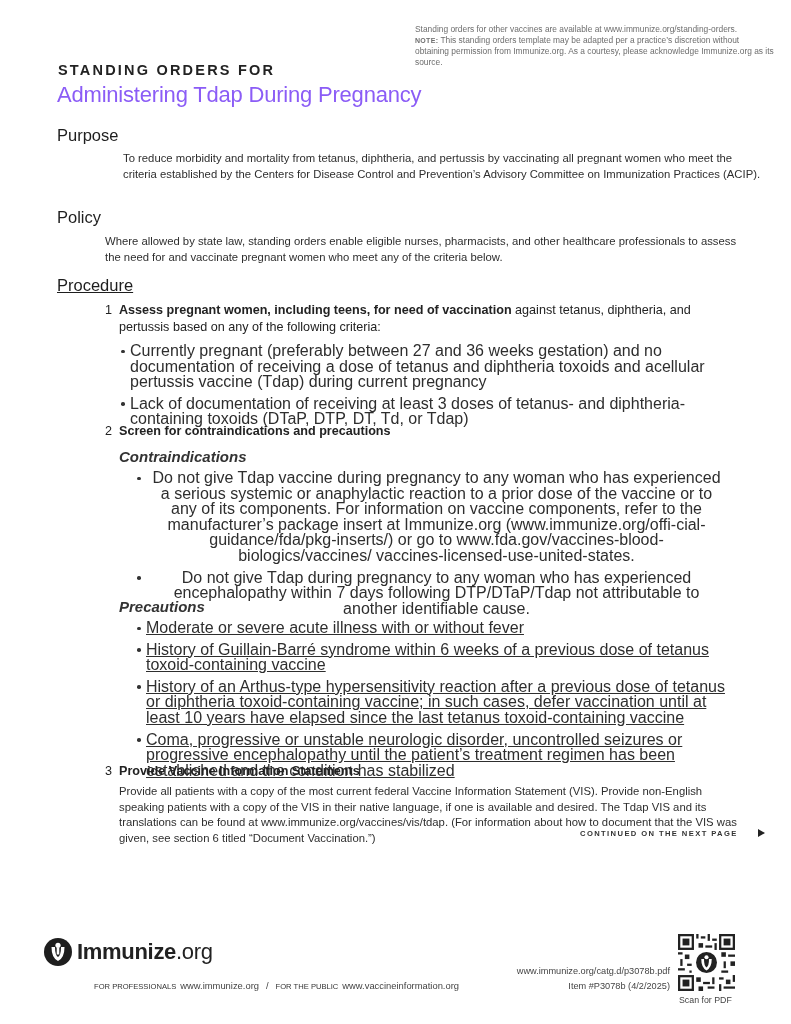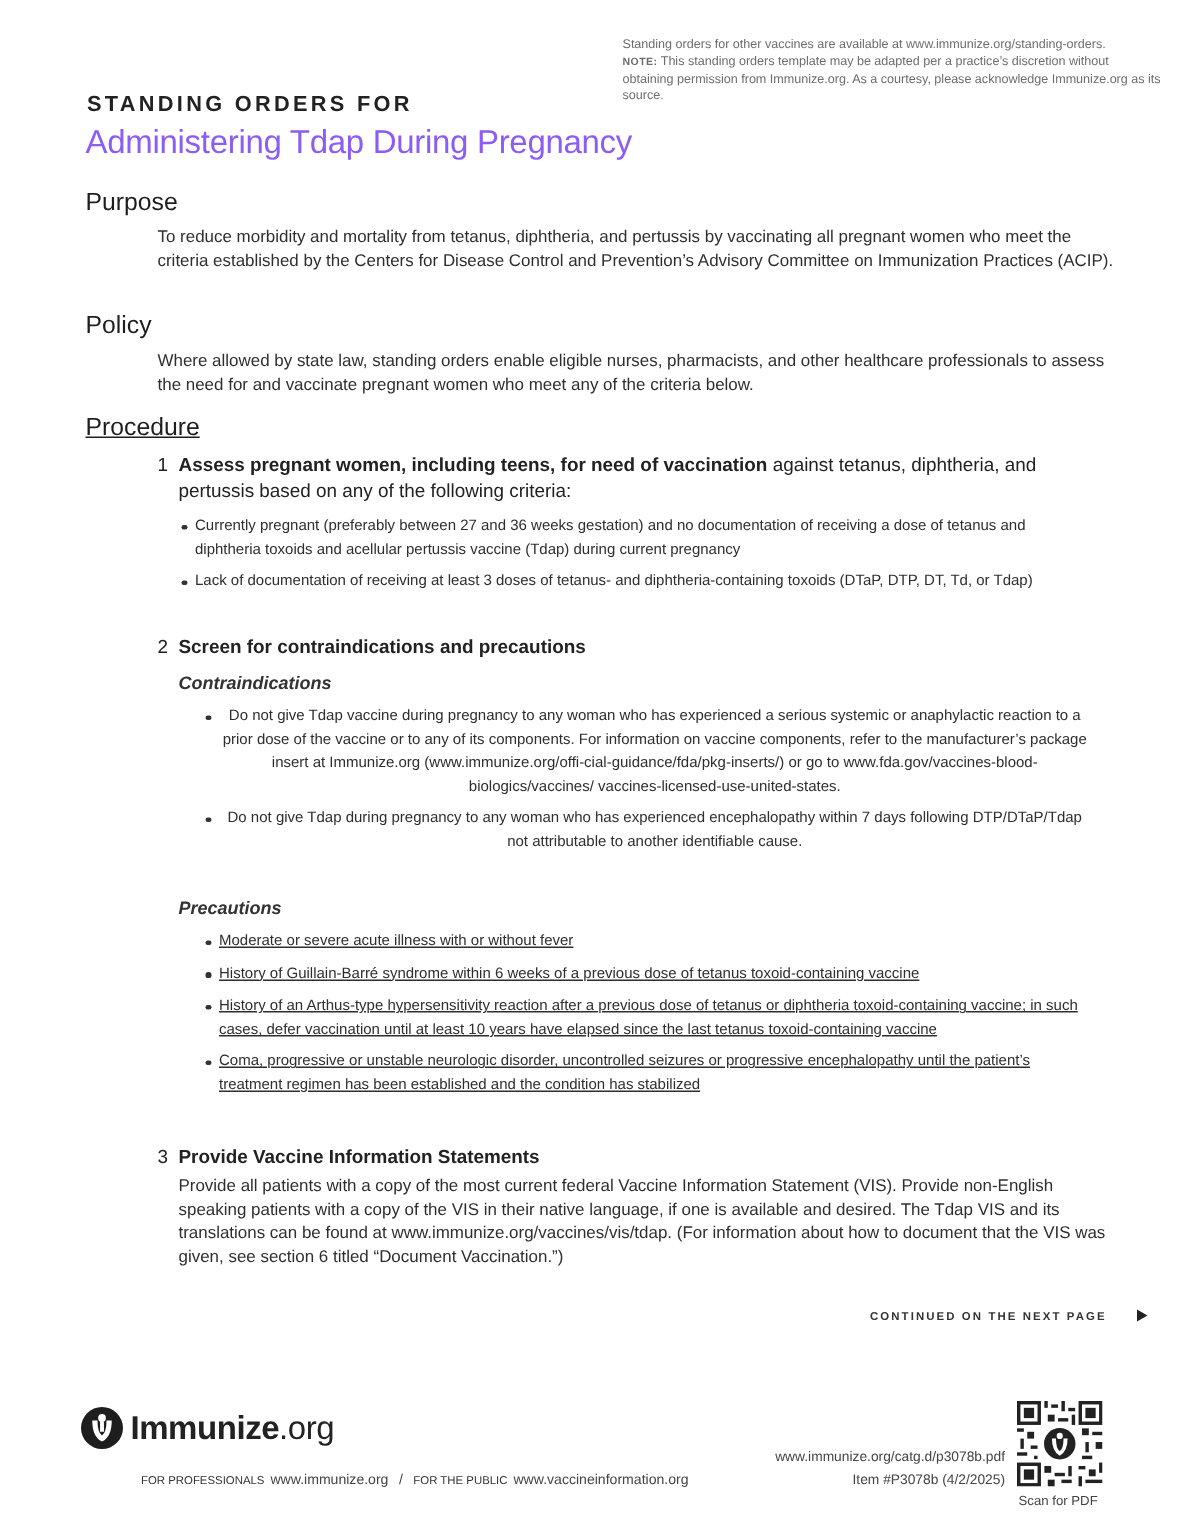--- a/index.html
+++ b/index.html
@@ -22,38 +22,38 @@
     .title {
       position: absolute; left: 57px; top: 82px;
       font-size: 22px; color: #8b5cf6; letter-spacing: -0.2px;
     }
     .h2 { position: absolute; left: 57px; font-size: 16.5px; color: #1e1e1e; }
     .para { position: absolute; font-size: 11.3px; line-height: 15.6px; color: #2e2e2e; }
     .step { position: absolute; font-size: 12.6px; line-height: 17px; color: #222; }
     .step .num { position: absolute; left: -14px; top: 0; }
     .step b { font-weight: bold; }
     .sub-italic {
-      position: absolute; font-size: 12px; font-style: italic; font-weight: bold; color: #333;
+      position: absolute; font-size: 15px; font-style: italic; font-weight: bold; color: #333;
     }
-    ul.bul { position: absolute; list-style: none; font-size: 10px; line-height: 15.6px; color: #2e2e2e; }
+    ul.bul { position: absolute; list-style: none; font-size: 16px; line-height: 15.6px; color: #2e2e2e; }
     ul.bul li { position: relative; padding-left: 9px; margin-bottom: 6px; }
     ul.bul li::before {
       content: ""; position: absolute; left: 0; top: 6.5px;
       width: 3.5px; height: 3.5px; border-radius: 50%; background: #333;
     }
     .continued {
-      position: absolute; left: 580px; top: 873px;
+      position: absolute; left: 580px; top: 829px;
       font-size: 7.6px; font-weight: bold; letter-spacing: 1.4px; color: #333;
       display: flex; align-items: flex-start; gap: 20px;
     }
     .continued .tri {
       width: 0; height: 0; border-left: 7px solid #222;
       border-top: 4.5px solid transparent; border-bottom: 4.5px solid transparent;
     }
-    .logo { position: absolute; left: 53px; top: 937px; display: flex; align-items: center; gap: 4px; justify-content: flex-end; }
+    .logo { position: absolute; left: 43px; top: 937px; display: flex; align-items: center; gap: 4px; justify-content: flex-end; }
     .logo-text { font-size: 22px; color: #222; letter-spacing: -0.3px; }
     .logo-text .org { font-weight: normal; }
     .logo-text .imm { font-weight: bold; }
     .footer-links {
       position: absolute; left: 94px; top: 980px; font-size: 9.4px; color: #444;
       display: flex; gap: 4px; align-items: baseline;
     }
     .footer-links .lbl { font-weight: normal; font-size: 7.6px; color: #333; }
     .footer-right {
       position: absolute; right: 121px; top: 964px; text-align: right;
@@ -70,21 +70,21 @@
   <div>
     <span class="sc">NOTE:</span>
     <span>This standing orders template may be adapted per a practice’s discretion without obtaining permission from Immunize.org. As a courtesy, please acknowledge Immunize.org as its source.</span>
   </div>
 </div>
 
 <div class="kicker">STANDING ORDERS FOR</div>
 <div class="title">Administering Tdap During Pregnancy</div>
 
 <div class="h2" style="top:126px;">Purpose</div>
-<div class="para" style="left:105px; top:151px; width:640px;">To reduce morbidity and mortality from tetanus, diphtheria, and pertussis by vaccinating all pregnant women who meet the criteria established by the Centers for Disease Control and Prevention’s Advisory Committee on Immunization Practices (ACIP).</div>
+<div class="para" style="left:123px; top:151px; width:640px;">To reduce morbidity and mortality from tetanus, diphtheria, and pertussis by vaccinating all pregnant women who meet the criteria established by the Centers for Disease Control and Prevention’s Advisory Committee on Immunization Practices (ACIP).</div>
 
 <div class="h2" style="top:208px;">Policy</div>
 <div class="para" style="left:105px; top:234px; width:640px;">Where allowed by state law, standing orders enable eligible nurses, pharmacists, and other healthcare professionals to assess the need for and vaccinate pregnant women who meet any of the criteria below.</div>
 
 <div class="h2" style="top:276px;text-decoration:underline;">Procedure</div>
 
 <div class="step" style="left:119px; top:302px; width:615px;">
   <span class="num">1</span>
   <b>Assess pregnant women, including teens, for need of vaccination</b><span> against tetanus, diphtheria, and pertussis based on any of the following criteria:</span>
 </div>

